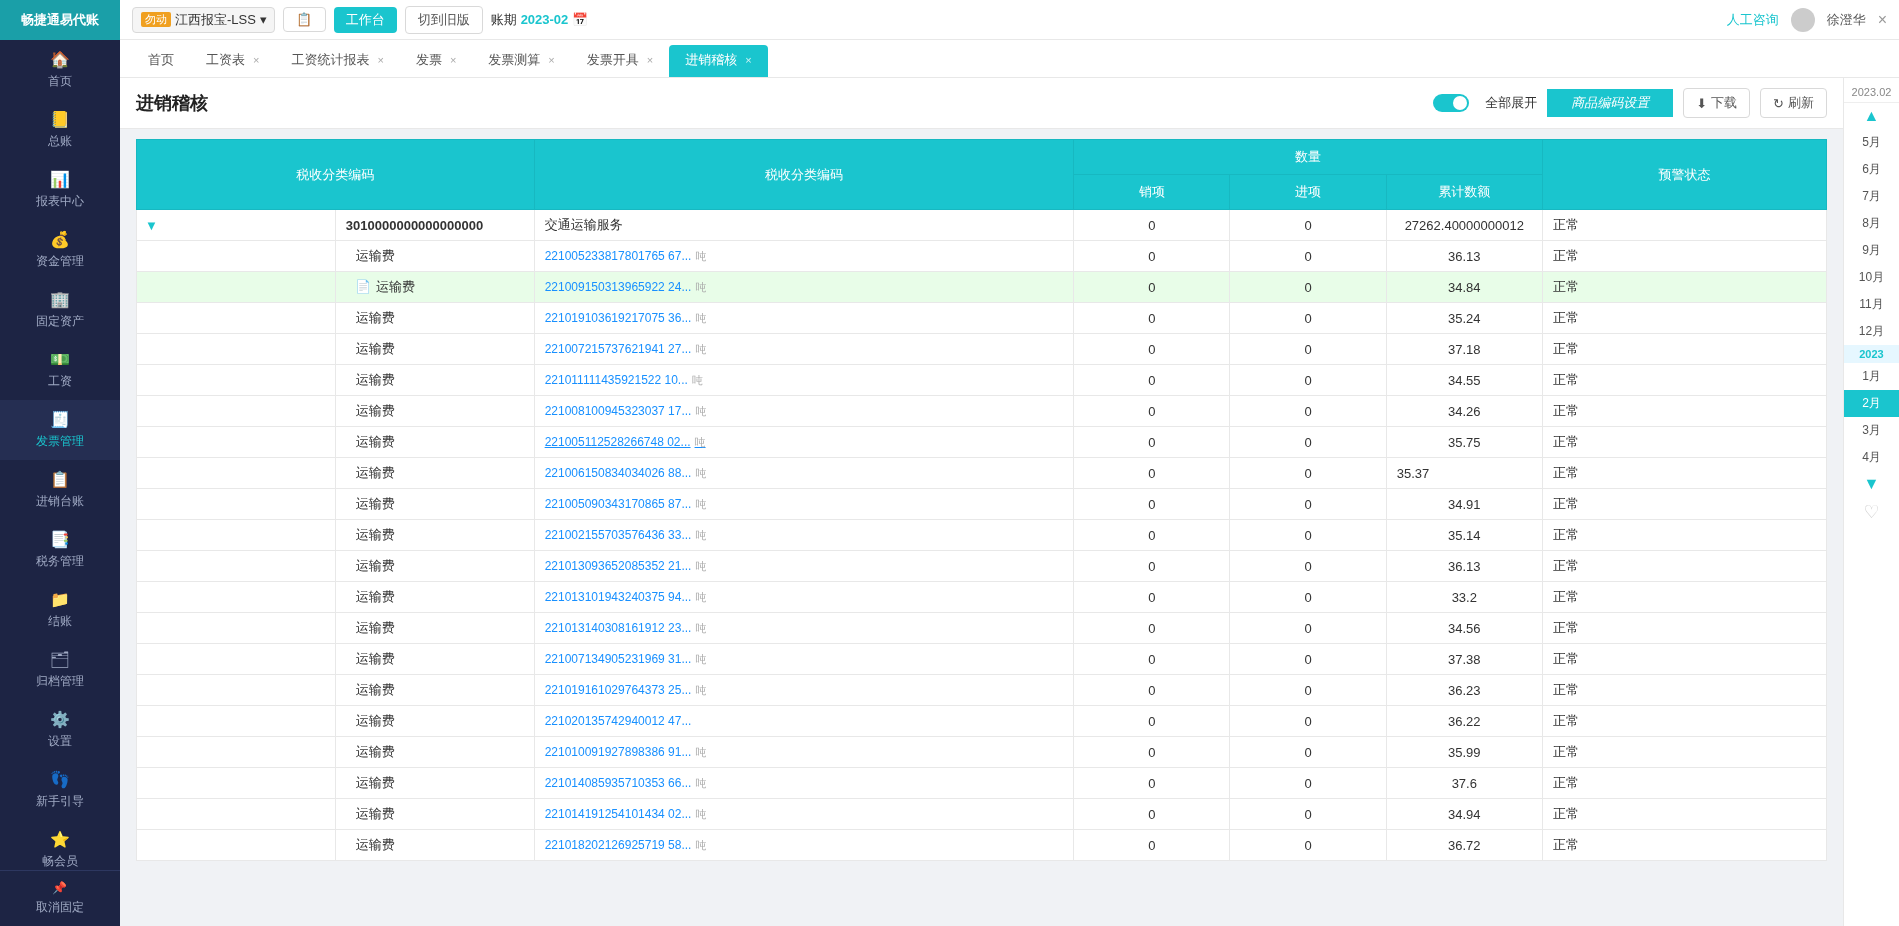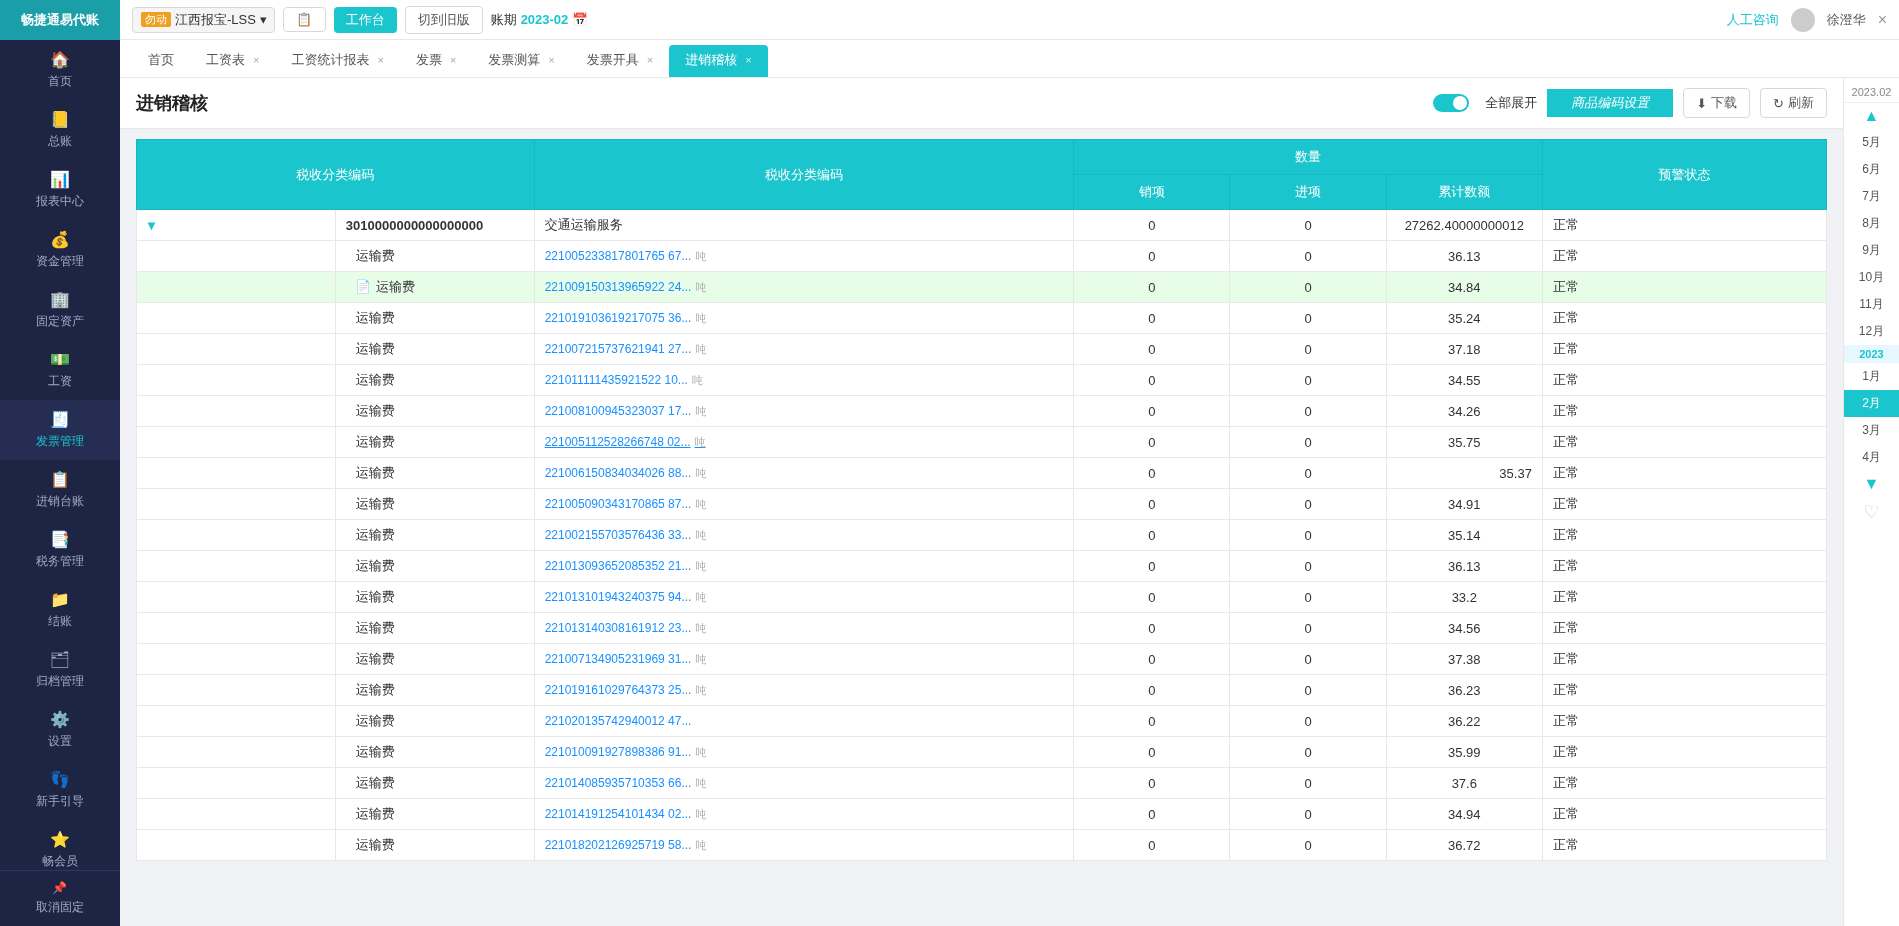--- a/index.html
+++ b/index.html
@@ -572,21 +572,21 @@
       <td style="text-align:center;">0</td>
       <td style="text-align:center;">35.75</td>
       <td>正常</td>
     </tr>
               <tr>
       <td></td>
       <td style="padding-left:20px;">运输费</td>
       <td style="color:#1890ff;font-size:12px;">221006150834034026 88...<span style="color:#aaa;margin-left:4px;font-size:11px;">吨</span></td>
       <td style="text-align:center;">0</td>
       <td style="text-align:center;">0</td>
-      <td style="text-align:right;">35.37</td>
+      <td style="text-align:left;">35.37</td>
       <td>正常</td>
     </tr>
               <tr>
       <td></td>
       <td style="padding-left:20px;">运输费</td>
       <td style="color:#1890ff;font-size:12px;">221005090343170865 87...<span style="color:#aaa;margin-left:4px;font-size:11px;">吨</span></td>
       <td style="text-align:center;">0</td>
       <td style="text-align:center;">0</td>
       <td style="text-align:center;">34.91</td>
       <td>正常</td>

